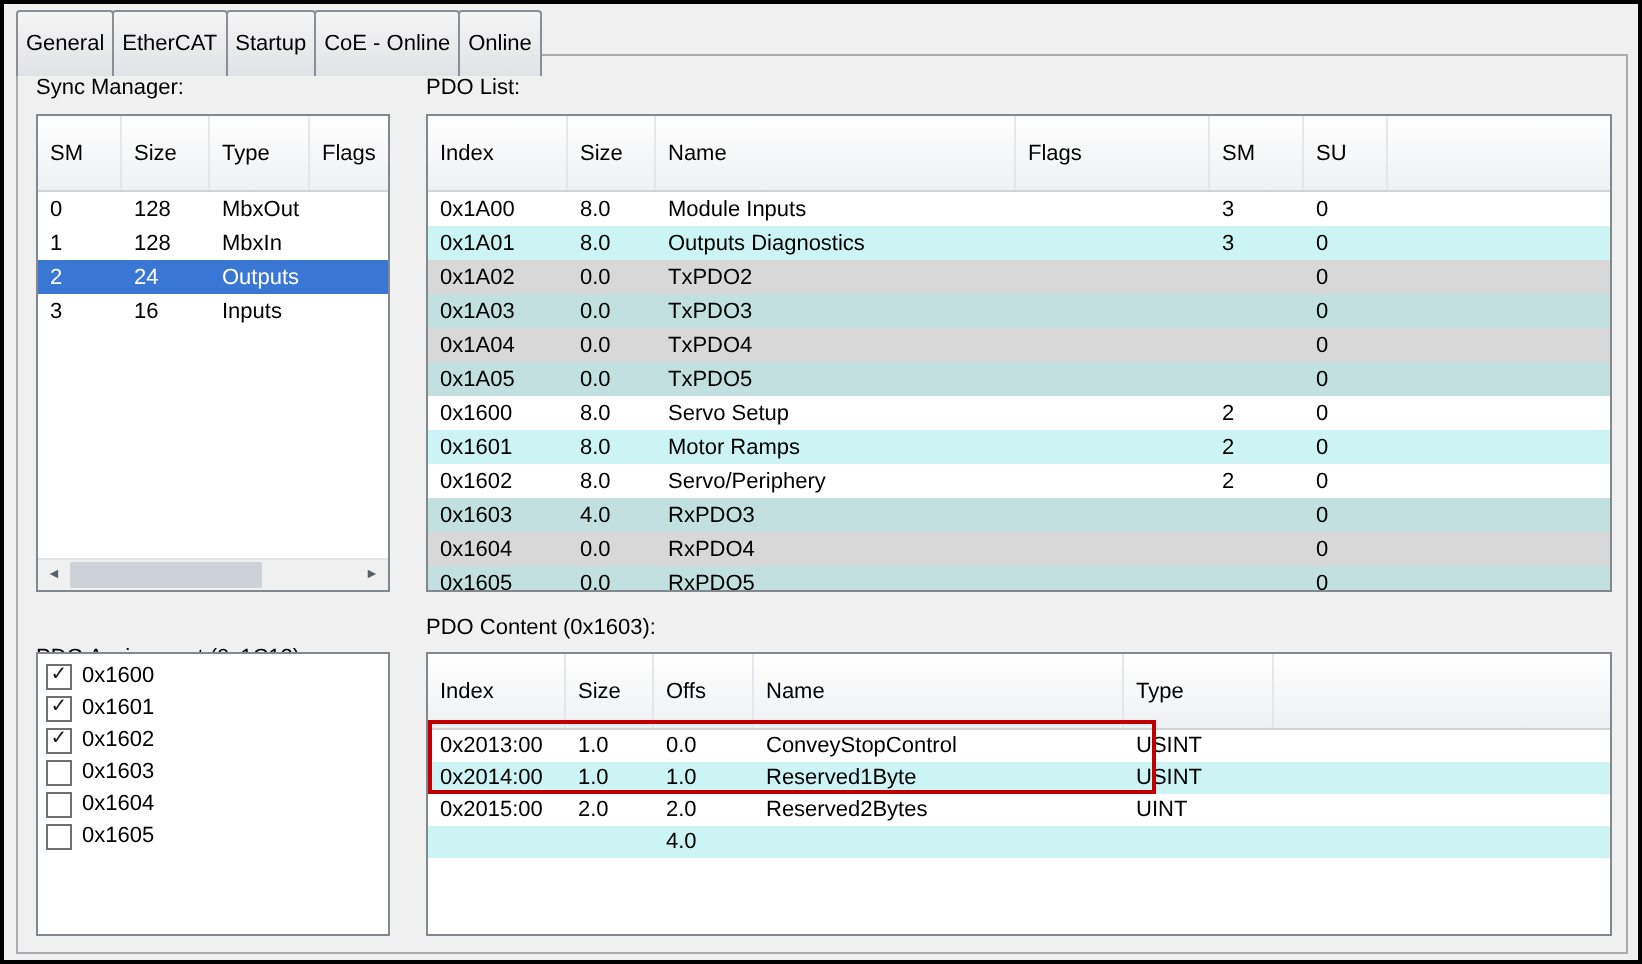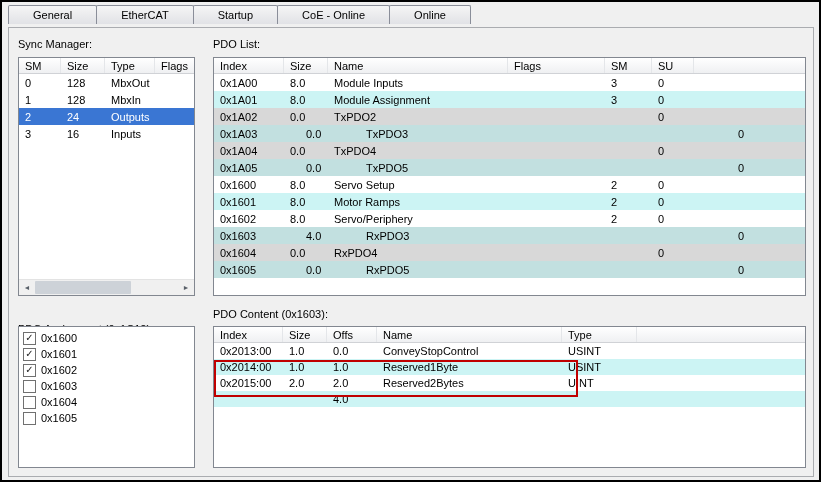--- a/index.html
+++ b/index.html
@@ -4,38 +4,38 @@
 <style>
   * { margin:0; padding:0; box-sizing:border-box; cursor:default; }
   html,body { width:821px; height:482px; }
   body { font-family:"Liberation Sans","DejaVu Sans",sans-serif; font-size:11px; color:#000; background:#fff; }
 
   .frame { position:relative; width:821px; height:482px; border:2px solid #000; background:#f0f0f0; overflow:hidden; }
 
   .page { position:absolute; left:6px; top:25px; width:806px; height:450px; border:1px solid #aaacb0; background:#f0f0f0; }
 
   .tabbar { position:absolute; left:6px; top:3px; display:flex; align-items:flex-end; z-index:4; }
-  .tab { height:19px; display:flex; align-items:center; padding:0 24px; border:1px solid #8a8e99; border-bottom:none;
+  .tab { height:33px; display:flex; align-items:center; padding:0 4px; border:1px solid #8a8e99; border-bottom:none;
          border-radius:2px 2px 0 0; background:linear-gradient(#f5f5f5,#e1e2e6); margin-right:-1px; margin-bottom:1px; white-space:nowrap; }
   .tab.active { height:23px; background:#f0f0f0; position:relative; z-index:6; padding:0 11px; margin-bottom:-1px; }
 
   .label { position:absolute; white-space:nowrap; }
 
   .listview { position:absolute; background:#fff; border:1px solid #828790; overflow:hidden; }
-  .lv-header { display:flex; height:16px; background:linear-gradient(#ffffff,#eff0f2); border-bottom:1px solid #d0d2d6; }
+  .lv-header { display:flex; height:38px; background:linear-gradient(#ffffff,#eff0f2); border-bottom:1px solid #d0d2d6; }
   .lv-hcol { display:flex; align-items:center; padding:0 4px 0 6px; border-right:1px solid #e4e6e9; overflow:hidden; white-space:nowrap; }
   .lv-hcol.fill { flex:1; border-right:none; }
   .lv-row { display:flex; height:17px; }
   .lv-row.h16 { height:16px; }
   .lv-cell { display:flex; align-items:center; padding:0 4px 0 6px; overflow:hidden; white-space:nowrap; }
 
   .bg-white    { background:#ffffff; }
   .bg-cyan     { background:#ccf4f4; }
   .bg-gray     { background:#d8d8d8;text-align:center; }
-  .bg-graycyan { background:#c2e0e0;gap:16px; }
+  .bg-graycyan { background:#c2e0e0; }
   .selected    { background:#3a76d3; color:#fff; }
 
   
   .sm-c1{width:42px}.sm-c2{width:44px}.sm-c3{width:50px}.sm-c4{flex:1;border-right:none}
   
   .pl-c1{width:70px}.pl-c2{width:44px}.pl-c3{width:180px}.pl-c4{width:97px}.pl-c5{width:47px}.pl-c6{width:42px}
   
   .pc-c1{width:69px}.pc-c2{width:44px}.pc-c3{width:50px}.pc-c4{width:185px}.pc-c5{width:75px}.pc-c6{width:97px}
 
   .hscroll { position:absolute; left:0; bottom:0; width:100%; height:16px; background:#f0f0f0; border-top:1px solid #e3e3e3; display:flex; align-items:center; }
@@ -123,21 +123,21 @@
       <div class="lv-cell pl-c1">0x1A00</div>
       <div class="lv-cell pl-c2">8.0</div>
       <div class="lv-cell pl-c3">Module Inputs</div>
       <div class="lv-cell pl-c4"></div>
       <div class="lv-cell pl-c5">3</div>
       <div class="lv-cell pl-c6">0</div>
     </div>
     <div class="lv-row bg-cyan">
       <div class="lv-cell pl-c1">0x1A01</div>
       <div class="lv-cell pl-c2">8.0</div>
-      <div class="lv-cell pl-c3">Module Assignment</div>
+      <div class="lv-cell pl-c3">Outputs Diagnostics</div>
       <div class="lv-cell pl-c4"></div>
       <div class="lv-cell pl-c5">3</div>
       <div class="lv-cell pl-c6">0</div>
     </div>
     <div class="lv-row bg-gray">
       <div class="lv-cell pl-c1">0x1A02</div>
       <div class="lv-cell pl-c2">0.0</div>
       <div class="lv-cell pl-c3">TxPDO2</div>
       <div class="lv-cell pl-c4"></div>
       <div class="lv-cell pl-c5"></div>

